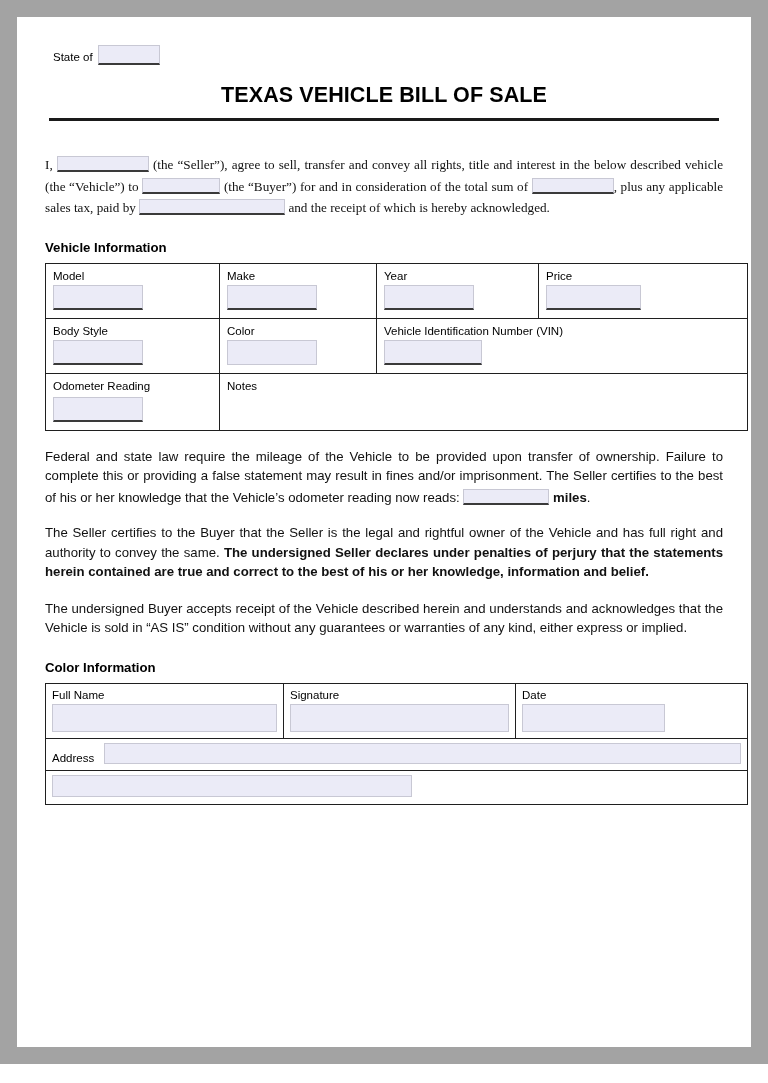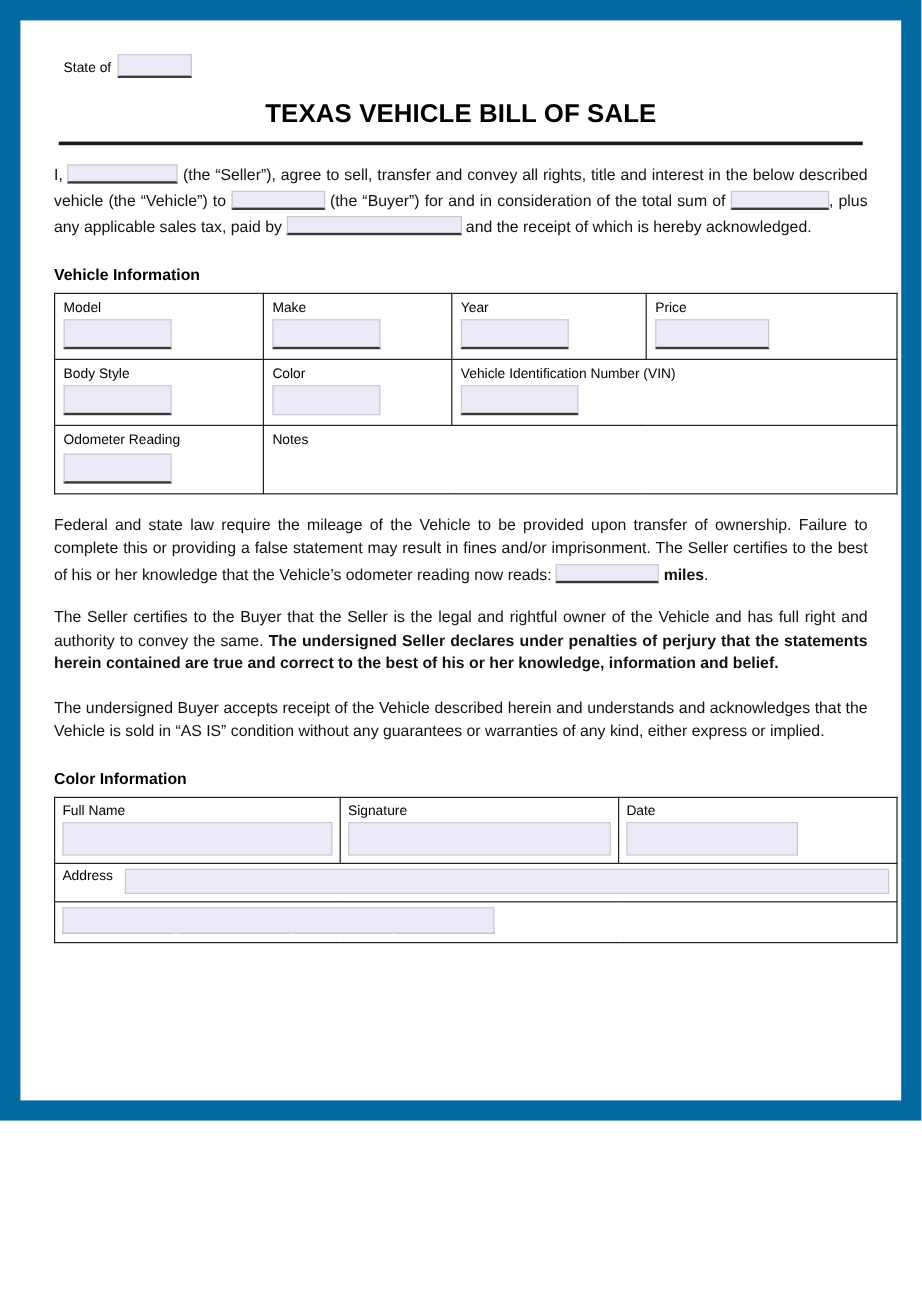--- a/index.html
+++ b/index.html
@@ -7,23 +7,23 @@
     margin: 0;
     padding: 0;
     background: #ffffff;
   }
   body {
     font-family: "Liberation Sans", sans-serif;
   }
   .page {
     position: relative;
     width: 768px;
-    height: 934px;
-    box-sizing: border-box;
-    background: #0369a1;
+    height: 1064px;
+    box-sizing: border-box;
+    background: #a3a3a3;
     overflow: hidden;
   }
   .paper {
     position: absolute;
     left: 17px;
     top: 17px;
     right: 17px;
     bottom: 17px;
     background: #ffffff;
     box-sizing: border-box;
@@ -75,21 +75,21 @@
   }
 
   
   .para {
     font-size: 13.2px;
     line-height: 19.5px;
     color: #111;
     text-align: justify;
     margin: 0;
   }
-  .para.intro { margin-top: 13px; }
+  .para.intro { margin-top: 32px; font-family: Liberation Serif, serif; }
   .para b { font-weight: bold; }
 
   .inline-fld {
     display: inline-block;
     background: #ebebf7;
     border: 1px solid #c8c8d4;
     border-bottom: 2px solid #3a3a3a;
     height: 16px;
     position: relative;
     top: 3px;
@@ -166,21 +166,21 @@
   }
   .sig-cell { height: 55px; }
   .sig-fld {
     display: block;
     background: #ebebf7;
     border: 1px solid #c8c8d4;
     height: 28px;
     box-sizing: border-box;
   }
   .addr-row td { padding: 4px 6px 4px 6px; height: 28px; }
-  .addr-wrap { display: flex; align-items: flex-start; }
+  .addr-wrap { display: flex; align-items: flex-end; }
   .addr-label {
     font-size: 11.5px;
     white-space: nowrap;
     padding-right: 10px;
   }
   .addr-fld {
     flex: 1 1 auto;
     background: #ebebf7;
     border: 1px solid #c8c8d4;
     height: 21px;

